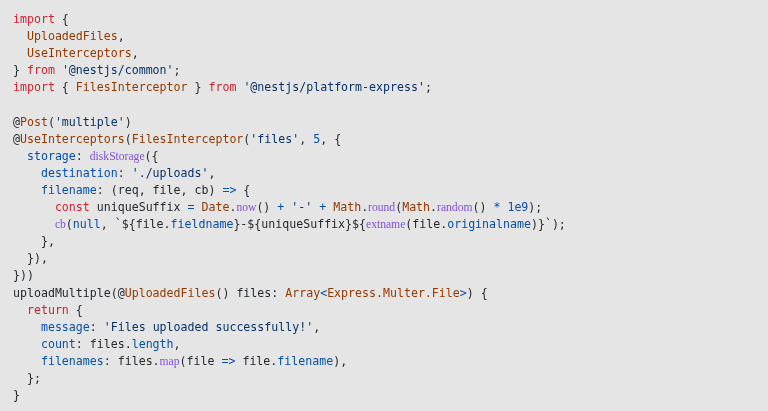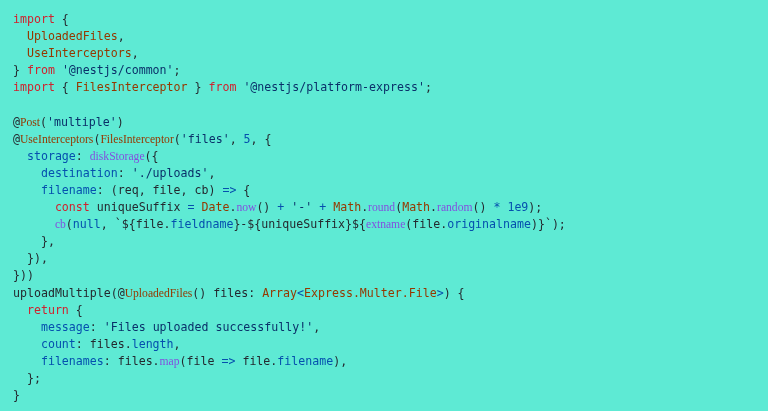--- a/index.html
+++ b/index.html
@@ -2,41 +2,41 @@
 <html><head>
 <meta charset="utf-8">
 <style>
   html, body { margin: 0; padding: 0; }
   body {
     width: 768px; height: 411px; overflow: hidden;
     background: #f6f8fa;
   }
   .code-block {
     position: absolute; left: 0; top: 0; width: 768px; height: 411px;
-    background: #5eead4;
+    background: #e5e5e5;
     box-sizing: border-box;
     padding: 11px 13px;
   }
   pre {
     margin: 0;
     font-family: "DejaVu Sans Mono", "Liberation Mono", monospace;
     font-size: 11.6px;
     line-height: 17.1px;
     color: #24292f;
     white-space: pre;
   }
   .line { display: block; height: 17.1px; }
   .kw { color: #cf222e; }      
   .str { color: #0a3069; }     
   .ty { color: #953800; }      
   .prop { color: #0550ae; }    
   .fn { color: #8250df; font-family: Liberation Serif, serif; }      
   .op { color: #0550ae; }      
   .num { color: #0550ae; }
-  .dec { color: #953800; font-family: Liberation Serif, serif; }     
+  .dec { color: #953800; }     
   .plain { color: #24292f; }
 </style>
 </head>
 <body>
 
 <div class="code-block">
   <pre id="code"><span class="line"><span class="kw">import</span><span class="plain"> {</span></span><span class="line"><span class="plain">  </span><span class="ty">UploadedFiles</span><span class="plain">,</span></span><span class="line"><span class="plain">  </span><span class="ty">UseInterceptors</span><span class="plain">,</span></span><span class="line"><span class="plain">} </span><span class="kw">from</span><span class="plain"> </span><span class="str">'@nestjs/common'</span><span class="plain">;</span></span><span class="line"><span class="kw">import</span><span class="plain"> { </span><span class="ty">FilesInterceptor</span><span class="plain"> } </span><span class="kw">from</span><span class="plain"> </span><span class="str">'@nestjs/platform-express'</span><span class="plain">;</span></span><span class="line"><span class="plain"></span></span><span class="line"><span class="plain">@</span><span class="dec">Post</span><span class="plain">(</span><span class="str">'multiple'</span><span class="plain">)</span></span><span class="line"><span class="plain">@</span><span class="dec">UseInterceptors</span><span class="plain">(</span><span class="dec">FilesInterceptor</span><span class="plain">(</span><span class="str">'files'</span><span class="plain">, </span><span class="num">5</span><span class="plain">, {</span></span><span class="line"><span class="plain">  </span><span class="prop">storage</span><span class="plain">: </span><span class="fn">diskStorage</span><span class="plain">({</span></span><span class="line"><span class="plain">    </span><span class="prop">destination</span><span class="plain">: </span><span class="str">'./uploads'</span><span class="plain">,</span></span><span class="line"><span class="plain">    </span><span class="prop">filename</span><span class="plain">: (req, file, cb) </span><span class="op">=&gt;</span><span class="plain"> {</span></span><span class="line"><span class="plain">      </span><span class="kw">const</span><span class="plain"> uniqueSuffix </span><span class="op">=</span><span class="plain"> </span><span class="ty">Date</span><span class="plain">.</span><span class="fn">now</span><span class="plain">() </span><span class="op">+</span><span class="plain"> </span><span class="str">'-'</span><span class="plain"> </span><span class="op">+</span><span class="plain"> </span><span class="ty">Math</span><span class="plain">.</span><span class="fn">round</span><span class="plain">(</span><span class="ty">Math</span><span class="plain">.</span><span class="fn">random</span><span class="plain">() </span><span class="op">*</span><span class="plain"> </span><span class="num">1e9</span><span class="plain">);</span></span><span class="line"><span class="plain">      </span><span class="fn">cb</span><span class="plain">(</span><span class="prop">null</span><span class="plain">, `${file.</span><span class="prop">fieldname</span><span class="plain">}-${uniqueSuffix}${</span><span class="fn">extname</span><span class="plain">(file.</span><span class="prop">originalname</span><span class="plain">)}`);</span></span><span class="line"><span class="plain">    },</span></span><span class="line"><span class="plain">  }),</span></span><span class="line"><span class="plain">}))</span></span><span class="line"><span class="plain">uploadMultiple(@</span><span class="dec">UploadedFiles</span><span class="plain">() files: </span><span class="ty">Array</span><span class="op">&lt;</span><span class="ty">Express.Multer.File</span><span class="op">&gt;</span><span class="plain">) {</span></span><span class="line"><span class="plain">  </span><span class="kw">return</span><span class="plain"> {</span></span><span class="line"><span class="plain">    </span><span class="prop">message</span><span class="plain">: </span><span class="str">'Files uploaded successfully!'</span><span class="plain">,</span></span><span class="line"><span class="plain">    </span><span class="prop">count</span><span class="plain">: files.</span><span class="prop">length</span><span class="plain">,</span></span><span class="line"><span class="plain">    </span><span class="prop">filenames</span><span class="plain">: files.</span><span class="fn">map</span><span class="plain">(file </span><span class="op">=&gt;</span><span class="plain"> file.</span><span class="prop">filename</span><span class="plain">),</span></span><span class="line"><span class="plain">  };</span></span><span class="line"><span class="plain">}</span></span></pre>
 </div>
 
 </body></html>

